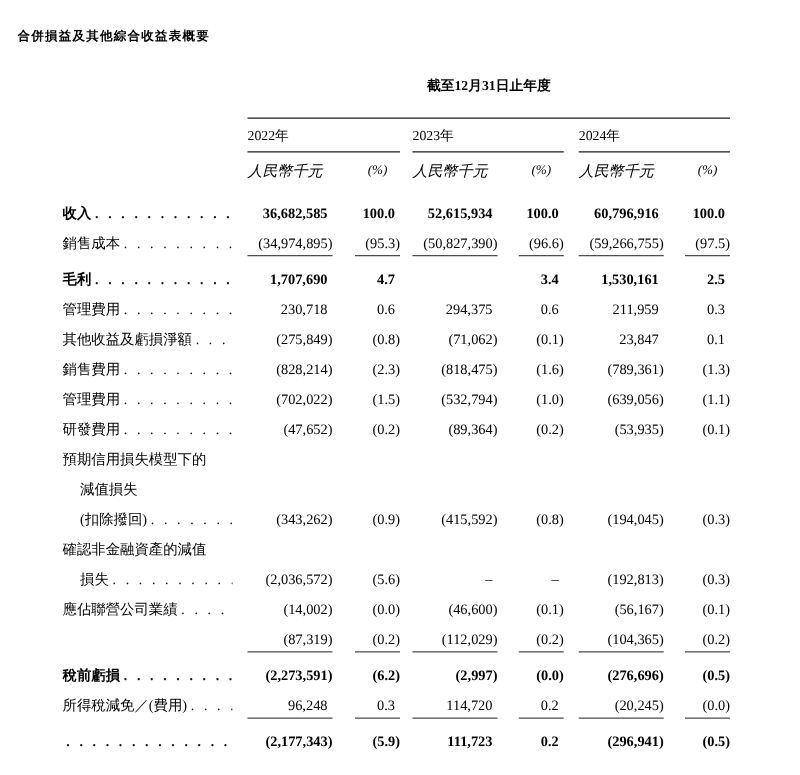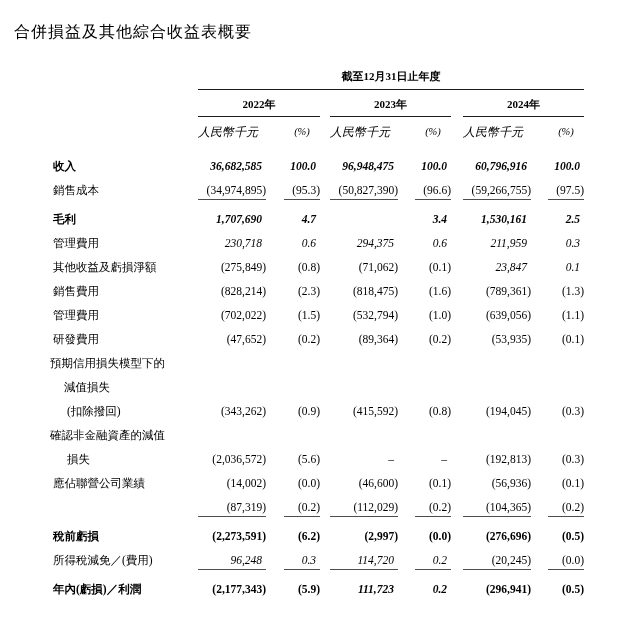--- a/index.html
+++ b/index.html
@@ -5,67 +5,67 @@
   html,body{margin:0;padding:0;}
   body{
     width:640px;height:620px;background:#ffffff;overflow:hidden;
     font-family:"Liberation Serif","DejaVu Serif",serif;
     color:#000;
     -webkit-font-smoothing:antialiased;
   }
   .page{position:relative;width:640px;height:620px;background:#fff;}
   .doc-title{
     margin:22px 0 0 14px;
-    font-size:16px;font-weight:normal;letter-spacing:1px;
+    font-size:10px;font-weight:bold;letter-spacing:1px;
     font-family:"Liberation Sans","DejaVu Sans",sans-serif;
   }
   .tablewrap{margin:26px 0 0 50px;width:534px;}
   .gridrow{
     display:grid;
     grid-template-columns:148px 68px 18px 36px 10px 68px 17px 36px 12px 68px 17px 36px;
     font-size:11px;line-height:24px;
   }
   
   .head-period .period-cell{
     grid-column:2/13;text-align:center;font-weight:bold;
-    line-height:14px;padding-bottom:6px;
+    line-height:14px;padding-bottom:18px;
     border-bottom:1.5px solid #1c1c1c;
   }
   .head-years{margin-top:7px;}
   .year-cell{
-    text-align:center;font-weight:bold;line-height:14px;
+    text-align:left;font-weight:normal;line-height:14px;
     padding-bottom:5px;border-bottom:1.2px solid #1c1c1c;
   }
   .y1{grid-column:2/5;} .y2{grid-column:6/9;} .y3{grid-column:10/13;}
   .head-units{margin-top:8px;}
   .unit-cell{font-style:italic;line-height:14px;font-size:12px;white-space:nowrap;}
   .u1{grid-column:2;} .u2{grid-column:6;} .u3{grid-column:10;}
   .pct-cell{font-style:italic;line-height:14px;font-size:10.5px;text-align:center;}
   .p1{grid-column:4;} .p2{grid-column:8;} .p3{grid-column:12;}
   
   #rows{margin-top:15px;}
   .row{height:24px;}
   .row.bold{font-weight:bold;}
   .row.gap{margin-bottom:5px;}
   .lab{
     grid-column:1;display:flex;align-items:baseline;
-    padding-right:12px;overflow:hidden;white-space:nowrap;flex-direction:column;
-  }
-  .lab.ind{padding-left:14px;justify-content:center;}
+    padding-right:12px;overflow:hidden;white-space:nowrap;
+  }
+  .lab.ind{padding-left:14px;}
   .lt{white-space:nowrap;font-size:11.5px;}
   .dots{flex:1 1 auto;min-width:0;overflow:hidden;white-space:nowrap;margin-left:3px;}
   .dots::before{
     content:". . . . . . . . . . . . . . . . . . . . . . . . . . . . . .";
     letter-spacing:2.5px;font-size:11px;color:#111;
   }
   .val{
     text-align:right;font-size:11.5px;white-space:nowrap;
     font-variant-numeric:tabular-nums;
   }
-  .val.np{padding-right:4px;font-style:italic;}
+  .val.np{padding-right:4px;}
   .c1{grid-column:2;} .c2{grid-column:4;} .c3{grid-column:6;}
   .c4{grid-column:8;} .c5{grid-column:10;} .c6{grid-column:12;}
   .val.u{
     background-image:linear-gradient(#4d4d4d,#4d4d4d);
     background-size:100% 1px;
     background-position:0 21px;
     background-repeat:no-repeat;
   }
 </style>
 </head>
@@ -97,21 +97,21 @@
     </div>
 
     <div id="rows">
         <div class="gridrow row bold">
           <div class="lab">
             <div class="lt">收入</div>
             <div class="dots"></div>
           </div>
           <div class="val c1 np">36,682,585</div>
           <div class="val c2 np">100.0</div>
-          <div class="val c3 np">96,948,475</div>
+          <div class="val c3 np">52,615,934</div>
           <div class="val c4 np">100.0</div>
           <div class="val c5 np">60,796,916</div>
           <div class="val c6 np">100.0</div>
         </div>
         <div class="gridrow row gap">
           <div class="lab">
             <div class="lt">銷售成本</div>
             <div class="dots"></div>
           </div>
           <div class="val c1 u">(34,974,895)</div>
@@ -233,21 +233,21 @@
         </div>
         <div class="gridrow row">
           <div class="lab">
             <div class="lt">應佔聯營公司業績</div>
             <div class="dots"></div>
           </div>
           <div class="val c1">(14,002)</div>
           <div class="val c2">(0.0)</div>
           <div class="val c3">(46,600)</div>
           <div class="val c4">(0.1)</div>
-          <div class="val c5">(56,936)</div>
+          <div class="val c5">(56,167)</div>
           <div class="val c6">(0.1)</div>
         </div>
         <div class="gridrow row gap">
           <div class="val c1 u">(87,319)</div>
           <div class="val c2 u">(0.2)</div>
           <div class="val c3 u">(112,029)</div>
           <div class="val c4 u">(0.2)</div>
           <div class="val c5 u">(104,365)</div>
           <div class="val c6 u">(0.2)</div>
         </div>
@@ -270,21 +270,20 @@
           </div>
           <div class="val c1 np u">96,248</div>
           <div class="val c2 np u">0.3</div>
           <div class="val c3 np u">114,720</div>
           <div class="val c4 np u">0.2</div>
           <div class="val c5 u">(20,245)</div>
           <div class="val c6 u">(0.0)</div>
         </div>
         <div class="gridrow row bold">
           <div class="lab">
-            <div class="lt">年內(虧損)／利潤</div>
             <div class="dots"></div>
           </div>
           <div class="val c1">(2,177,343)</div>
           <div class="val c2">(5.9)</div>
           <div class="val c3 np">111,723</div>
           <div class="val c4 np">0.2</div>
           <div class="val c5">(296,941)</div>
           <div class="val c6">(0.5)</div>
         </div>
       </div>

